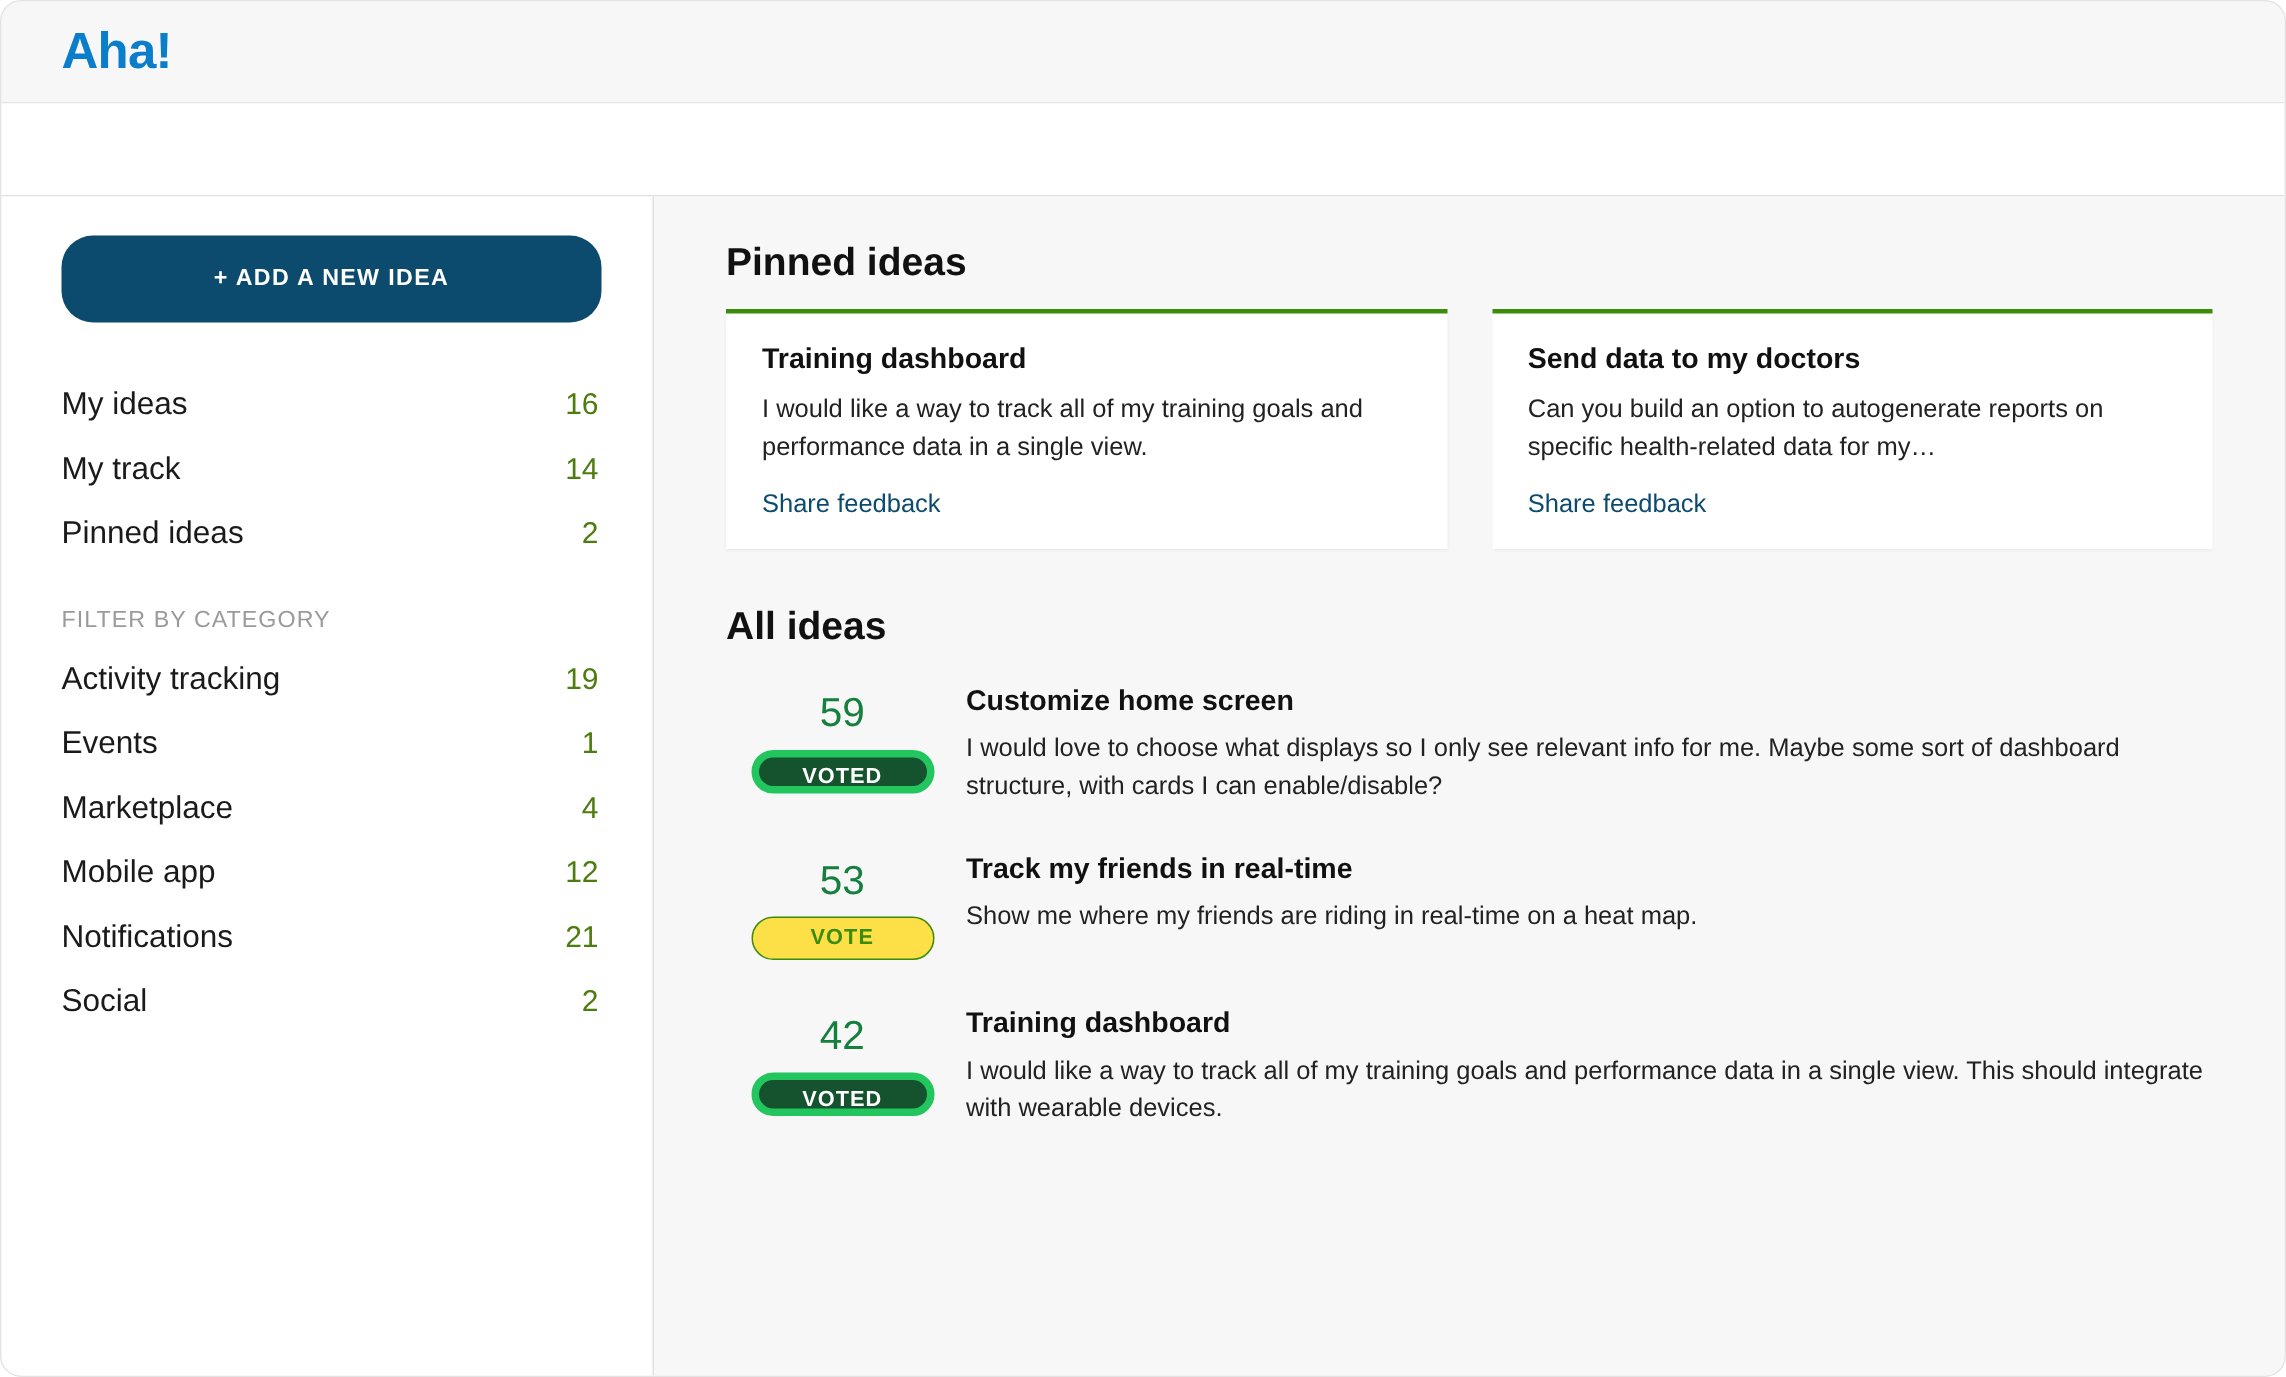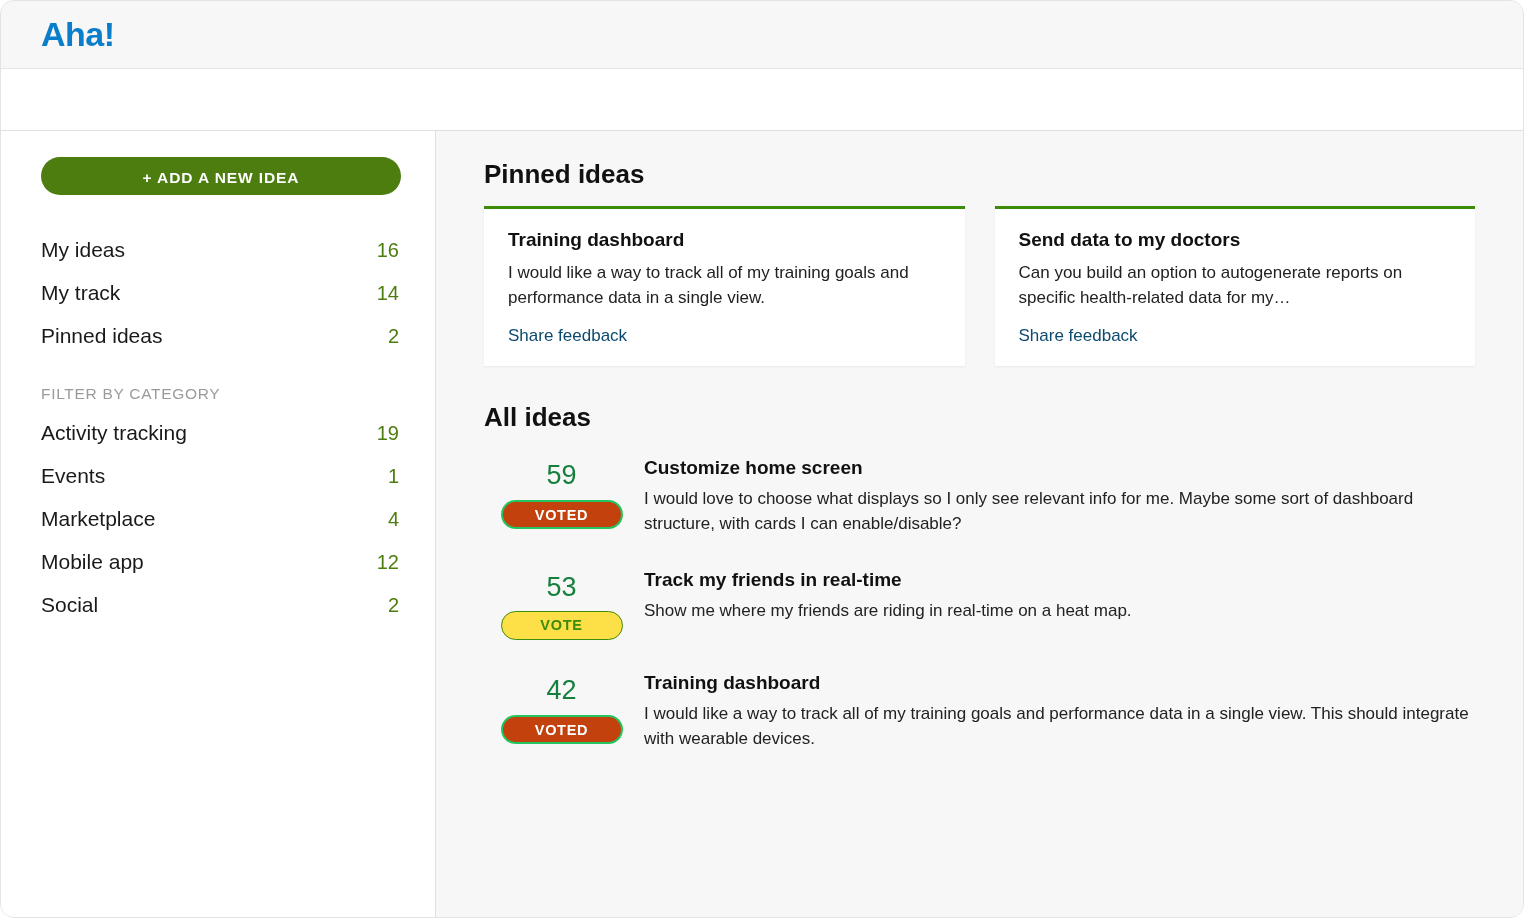--- a/index.html
+++ b/index.html
@@ -48,24 +48,24 @@
   .sidebar {
     width: 435px;
     background: #ffffff;
     border-right: 1px solid #e0e0e0;
     padding: 26px 36px 0 40px;
     flex: 0 0 435px;
   }
   .add-btn {
     display: block;
     width: 360px;
-    height: 38px;
+    height: 58px;
     line-height: 42px;
     text-align: center;
-    background: #4d7c0f;
+    background: #0c4a6e;
     color: #ffffff;
     border: none;
     border-radius: 21px;
     font-size: 15.5px;
     font-weight: 700;
     letter-spacing: 0.9px;
     cursor: pointer;
     font-family: "Liberation Sans", sans-serif;
   }
   .nav-list { margin-top: 33px; }
@@ -154,23 +154,23 @@
     height: 29px;
     line-height: 27px;
     border-radius: 15px;
     font-size: 14.5px;
     font-weight: 700;
     letter-spacing: 0.7px;
     cursor: pointer;
     font-family: "Liberation Sans", sans-serif;
   }
   .vote-btn.voted {
-    background: #c2410c;
+    background: #14532d;
     color: #ffffff;
-    border: 2px solid #22c55e;
+    border: 5px solid #22c55e;
   }
   .vote-btn.vote {
     background: #fde047;
     color: #3c8c0b;
     border: 1px solid #3c8c0b;
   }
   .idea-body { flex: 1; padding-left: 5px; }
   .idea-title {
     font-size: 19px;
     font-weight: 700;
@@ -228,20 +228,24 @@
         </div>
         <div class="nav-row">
           <span>Marketplace</span>
           <span class="count">4</span>
         </div>
         <div class="nav-row">
           <span>Mobile app</span>
           <span class="count">12</span>
         </div>
         <div class="nav-row">
+          <span>Notifications</span>
+          <span class="count">21</span>
+        </div>
+        <div class="nav-row">
           <span>Social</span>
           <span class="count">2</span>
         </div>
       </div>
     </div>
 
     <div class="main">
 
       <div class="h2">Pinned ideas</div>
 

